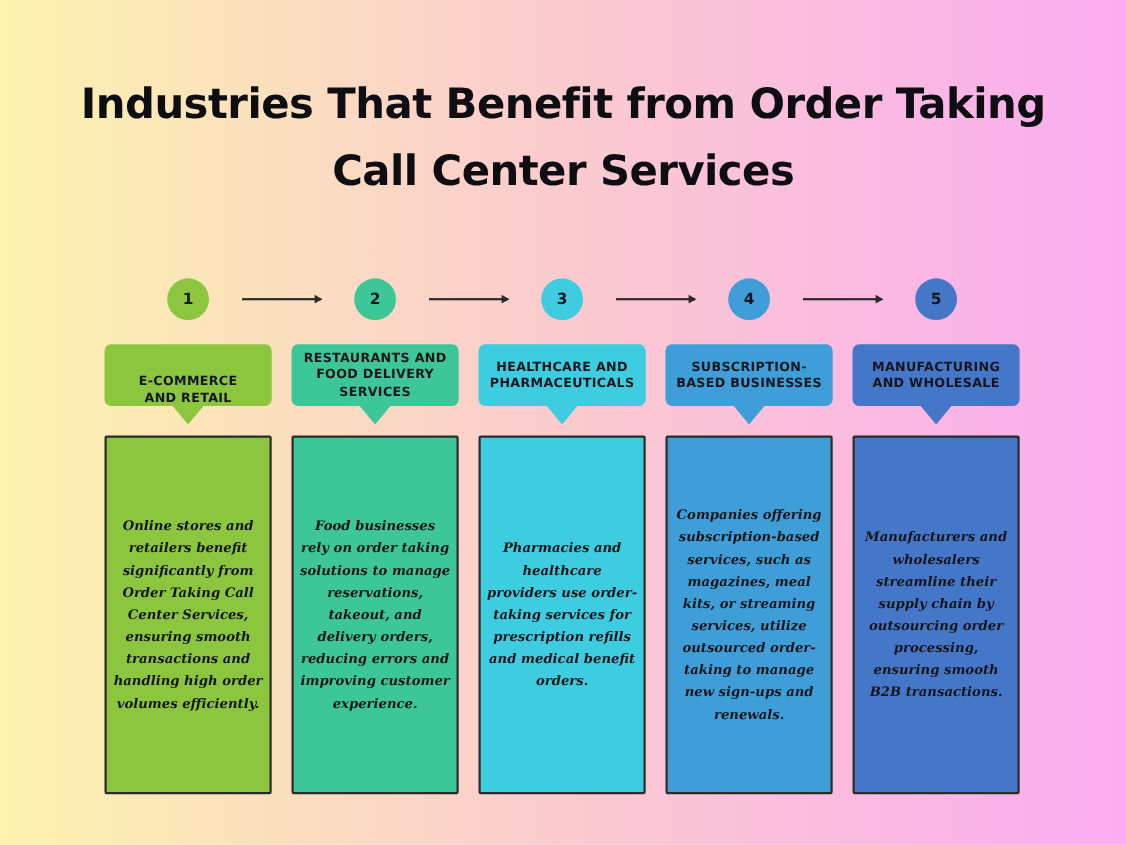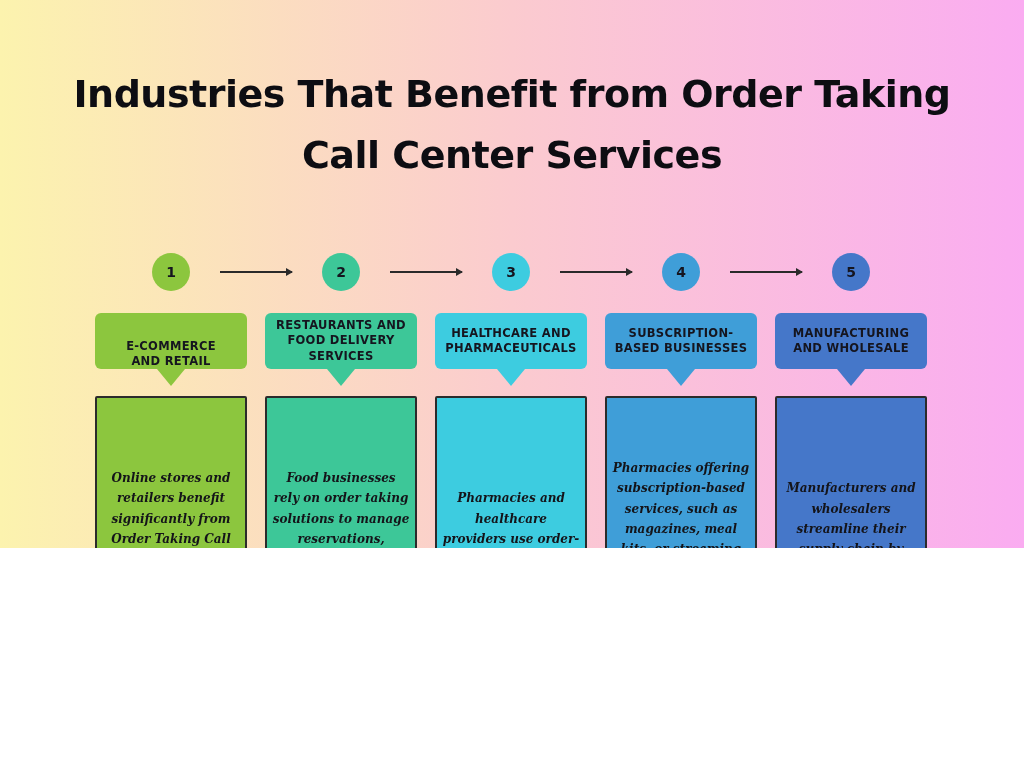--- a/index.html
+++ b/index.html
@@ -1,19 +1,19 @@
 <!DOCTYPE html>
 <html><head>
 <meta charset="utf-8">
 <style>
   html,body { margin:0; padding:0; }
   #canvas {
     position: relative;
     width: 1024px;
-    height: 548px;
+    height: 768px;
     overflow: hidden;
     background: linear-gradient(to right, #FCF3AE 0%, #FBCBCF 50%, #FAACF1 100%);
     font-family: "DejaVu Sans", sans-serif;
   }
   .title {
     position: absolute;
     top: 64px; left: 0; width: 1024px;
     text-align: center;
     font-size: 38px;
     font-weight: bold;
@@ -149,22 +149,22 @@
     <i class="tail" style="border-top-color: rgb(69, 119, 201);"></i>
   </div>
 
   <div class="card c1" style="background-color: rgb(140, 198, 62);">
     <p>Online stores and retailers benefit significantly from Order Taking Call Center Services, ensuring smooth transactions and handling high order volumes efficiently.</p>
   </div>
   <div class="card c2" style="background-color: rgb(61, 199, 152);">
     <p>Food businesses rely on order taking solutions to manage reservations, takeout, and delivery orders, reducing errors and improving customer experience.</p>
   </div>
   <div class="card c3" style="background-color: rgb(61, 204, 224);">
-    <p>Pharmacies and healthcare providers use order-taking services for prescription refills and medical supply orders.</p>
+    <p>Pharmacies and healthcare providers use order-taking services for prescription refills and medical benefit orders.</p>
   </div>
   <div class="card c4" style="background-color: rgb(63, 158, 216);">
-    <p>Pharmacies offering subscription-based services, such as magazines, meal kits, or streaming services, utilize outsourced order-taking to manage new sign-ups and renewals.</p>
+    <p>Companies offering subscription-based services, such as magazines, meal kits, or streaming services, utilize outsourced order-taking to manage new sign-ups and renewals.</p>
   </div>
   <div class="card c5" style="background-color: rgb(69, 119, 201);">
     <p>Manufacturers and wholesalers streamline their supply chain by outsourcing order processing, ensuring smooth B2B transactions.</p>
   </div>
 
 </div>
 
 </body></html>

